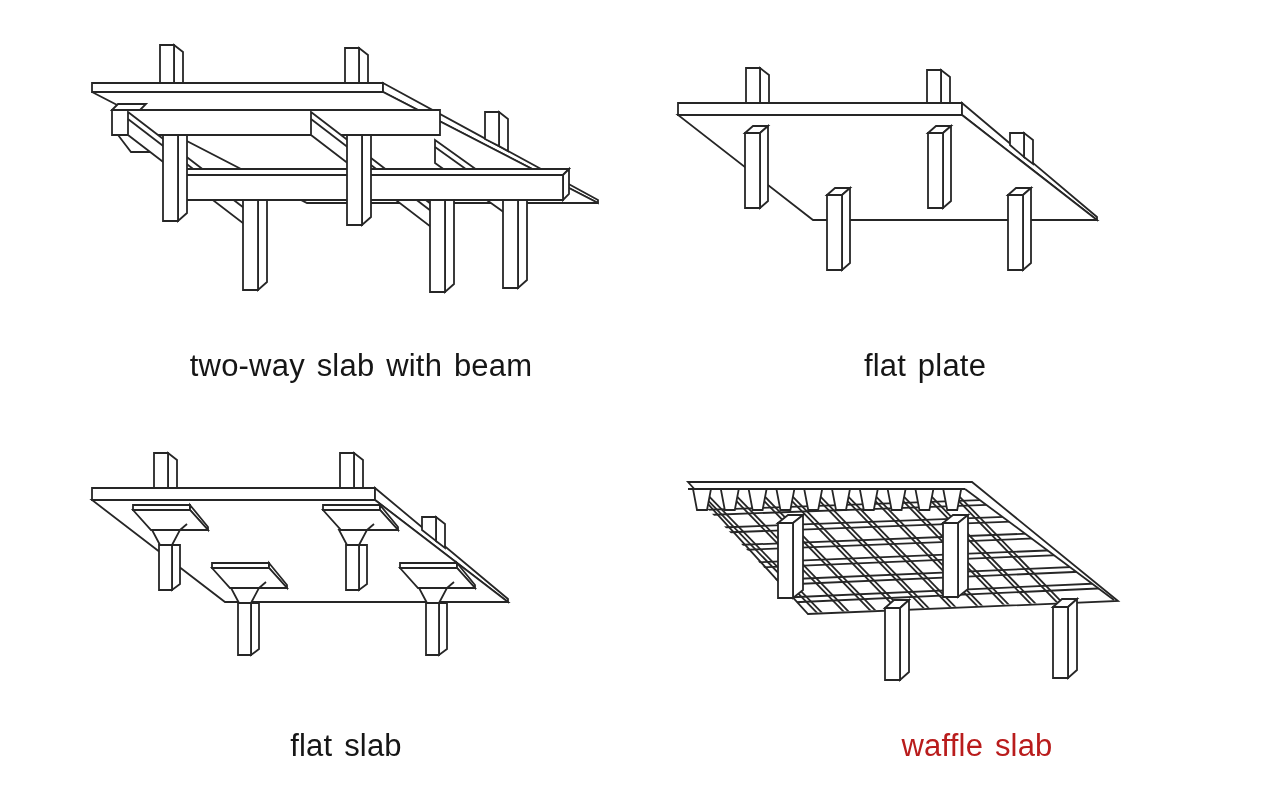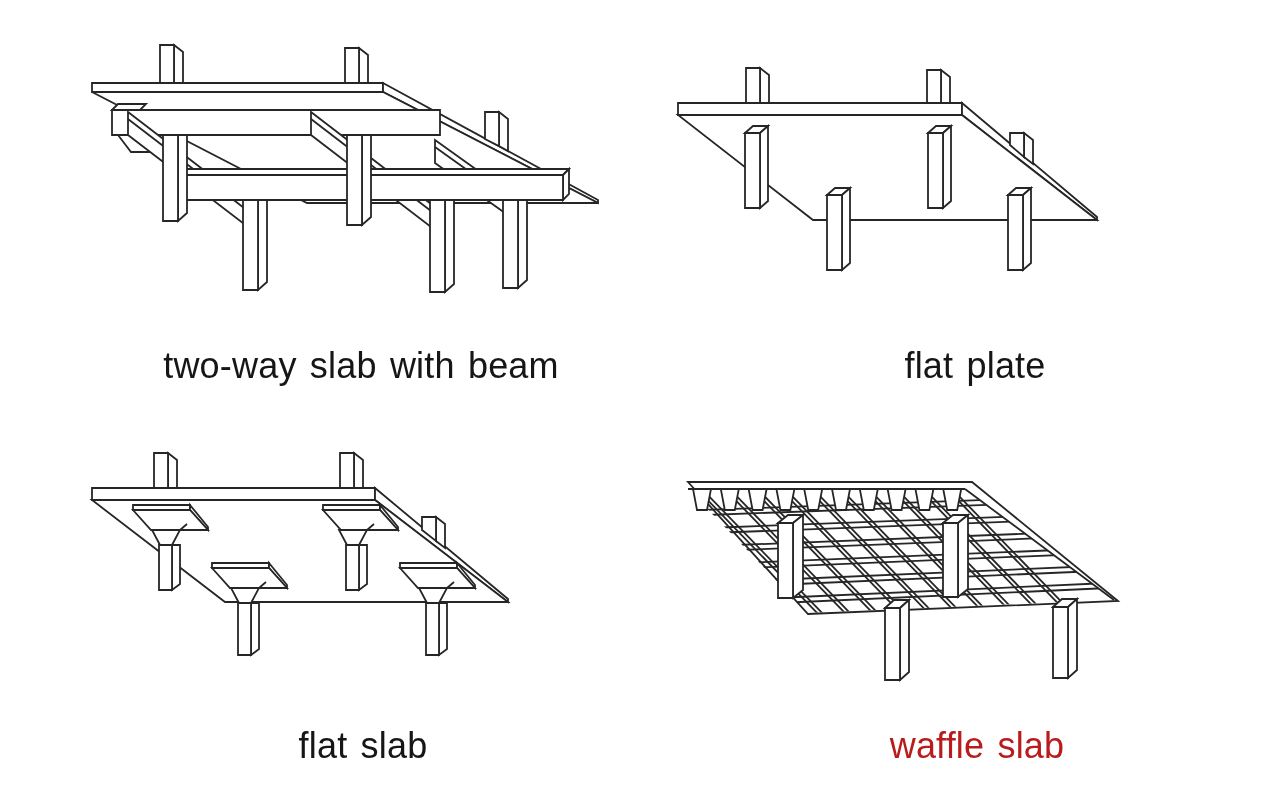--- a/index.html
+++ b/index.html
@@ -1,18 +1,18 @@
 <!DOCTYPE html>
 <html><head>
 <meta charset="utf-8">
 <style>
   html,body{margin:0;padding:0;background:#fff;}
   #page{position:relative;width:1273px;height:812px;background:#fff;overflow:hidden;
         font-family:"Liberation Sans", sans-serif;}
-  .caption{position:absolute;transform:translateX(-50%);font-size:36px;line-height:30px;
+  .caption{position:absolute;transform:translateX(-50%);font-size:31px;line-height:30px;
            color:#161616;white-space:nowrap;word-spacing:3px;letter-spacing:0.2px;}
   svg{position:absolute;left:0;top:0;}
 </style>
 </head>
 <body>
 
 <div id="page" style="background: rgb(255, 255, 255);">
   <svg id="diagram-svg" width="1273" height="812" viewBox="0 0 1273 812">
     <defs>
       <clipPath id="waffle-clip">
@@ -171,16 +171,16 @@
         <polygon points="885,608 894,600 909,600 900,608" fill="#ffffff" stroke="#262626" stroke-width="1.8" stroke-linejoin="miter"></polygon>
         <polygon points="900,608 909,600 909,672 900,680" fill="#ffffff" stroke="#262626" stroke-width="1.8" stroke-linejoin="miter"></polygon>
         <polygon points="885,608 900,608 900,680 885,680" fill="#ffffff" stroke="#262626" stroke-width="1.8" stroke-linejoin="miter"></polygon>
         <polygon points="1053,607 1062,599 1077,599 1068,607" fill="#ffffff" stroke="#262626" stroke-width="1.8" stroke-linejoin="miter"></polygon>
         <polygon points="1068,607 1077,599 1077,670 1068,678" fill="#ffffff" stroke="#262626" stroke-width="1.8" stroke-linejoin="miter"></polygon>
         <polygon points="1053,607 1068,607 1068,678 1053,678" fill="#ffffff" stroke="#262626" stroke-width="1.8" stroke-linejoin="miter"></polygon>
       </g>
   </svg>
 
   <div class="caption" style="left: 361px; top: 351px; color: rgb(22, 22, 22);">two-way slab with beam</div>
-  <div class="caption" style="left: 975px; top: 351px; color: rgb(22, 22, 22);">flat plate</div>
-  <div class="caption" style="left: 346px; top: 731px; color: rgb(22, 22, 22); margin-left: 17px;">flat slab</div>
+  <div class="caption" style="left: 925px; top: 351px; color: rgb(22, 22, 22);">flat plate</div>
+  <div class="caption" style="left: 346px; top: 731px; color: rgb(22, 22, 22);">flat slab</div>
   <div class="caption" style="left: 977px; top: 731px; color: #b91c1c;">waffle slab</div>
 </div>
 
 </body></html>

